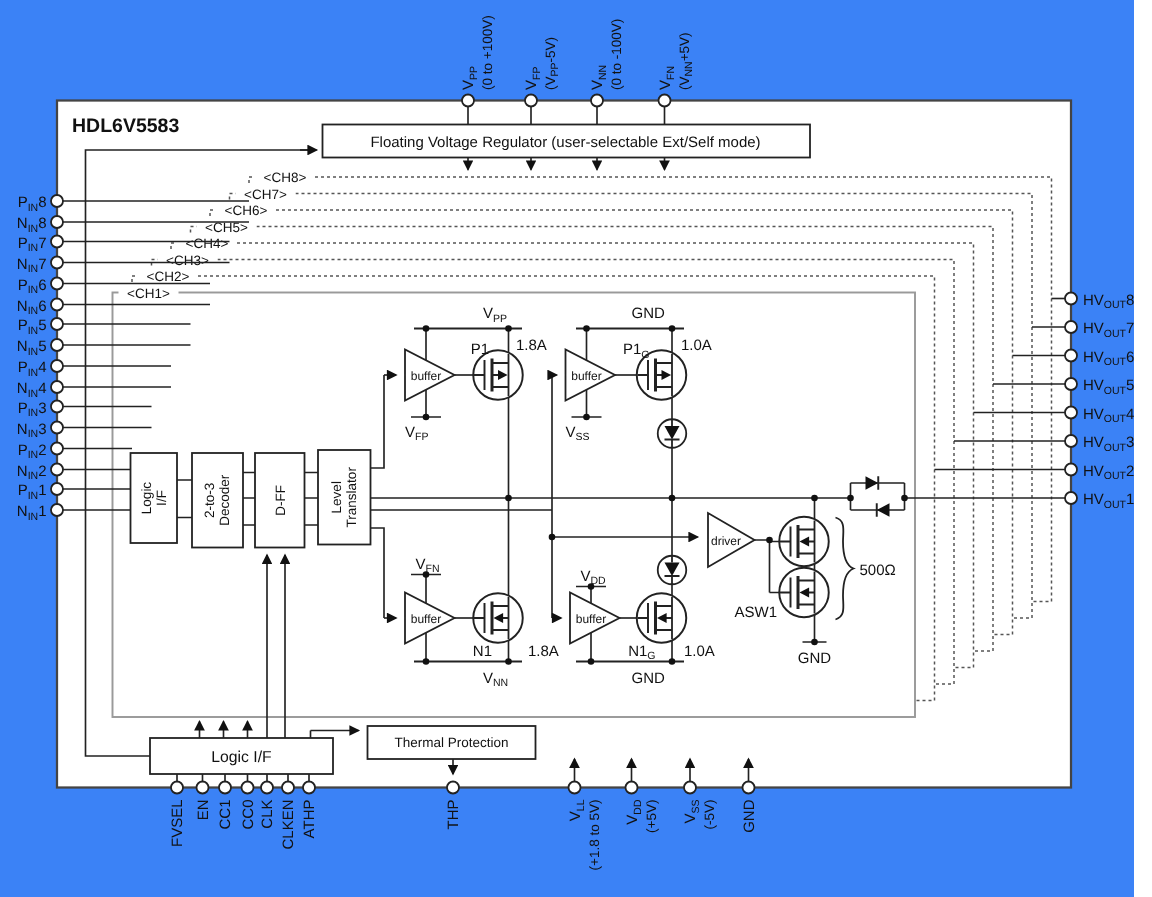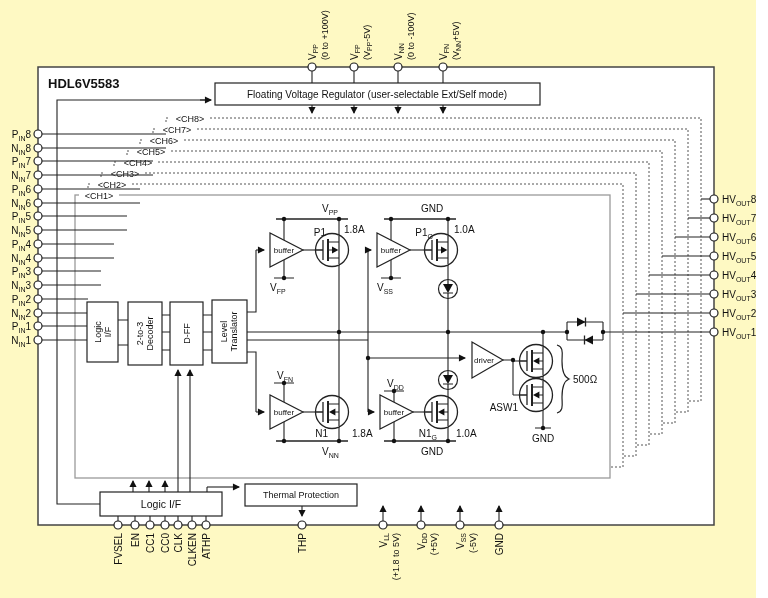--- a/index.html
+++ b/index.html
@@ -1,16 +1,16 @@
 <!DOCTYPE html>
 <html><head>
 <meta charset="utf-8">
 <style>
   html,body{margin:0;padding:0;background:#fff;}
-  .page{width:756px;height:598px;background:#fef9c3;position:relative;font-family:"Liberation Sans",sans-serif;}
+  .page{width:756px;height:598px;background:#3b82f6;position:relative;font-family:"Liberation Sans",sans-serif;}
   svg text{font-family:"Liberation Sans","DejaVu Sans",sans-serif;fill:#111;}
   .blk{fill:#fff;stroke:#222;stroke-width:1.2;}
   .wire{stroke:#222;stroke-width:1.1;fill:none;}
   .wireth{stroke:#222;stroke-width:1.3;fill:none;}
   .sheet{fill:#fff;stroke:#555;stroke-width:1;stroke-dasharray:2 2;}
   .sheet1{fill:#fff;stroke:#9a9a9a;stroke-width:1.3;stroke-dasharray:none;}
   .dot{fill:#111;stroke:none;}
   .lblbg{fill:#fff;stroke:none;}
   .t9{font-size:9px;} .t10{font-size:10px;} .t11{font-size:10.5px;}
   .t8{font-size:8px;} .t13{font-size:13px;font-weight:bold;}

